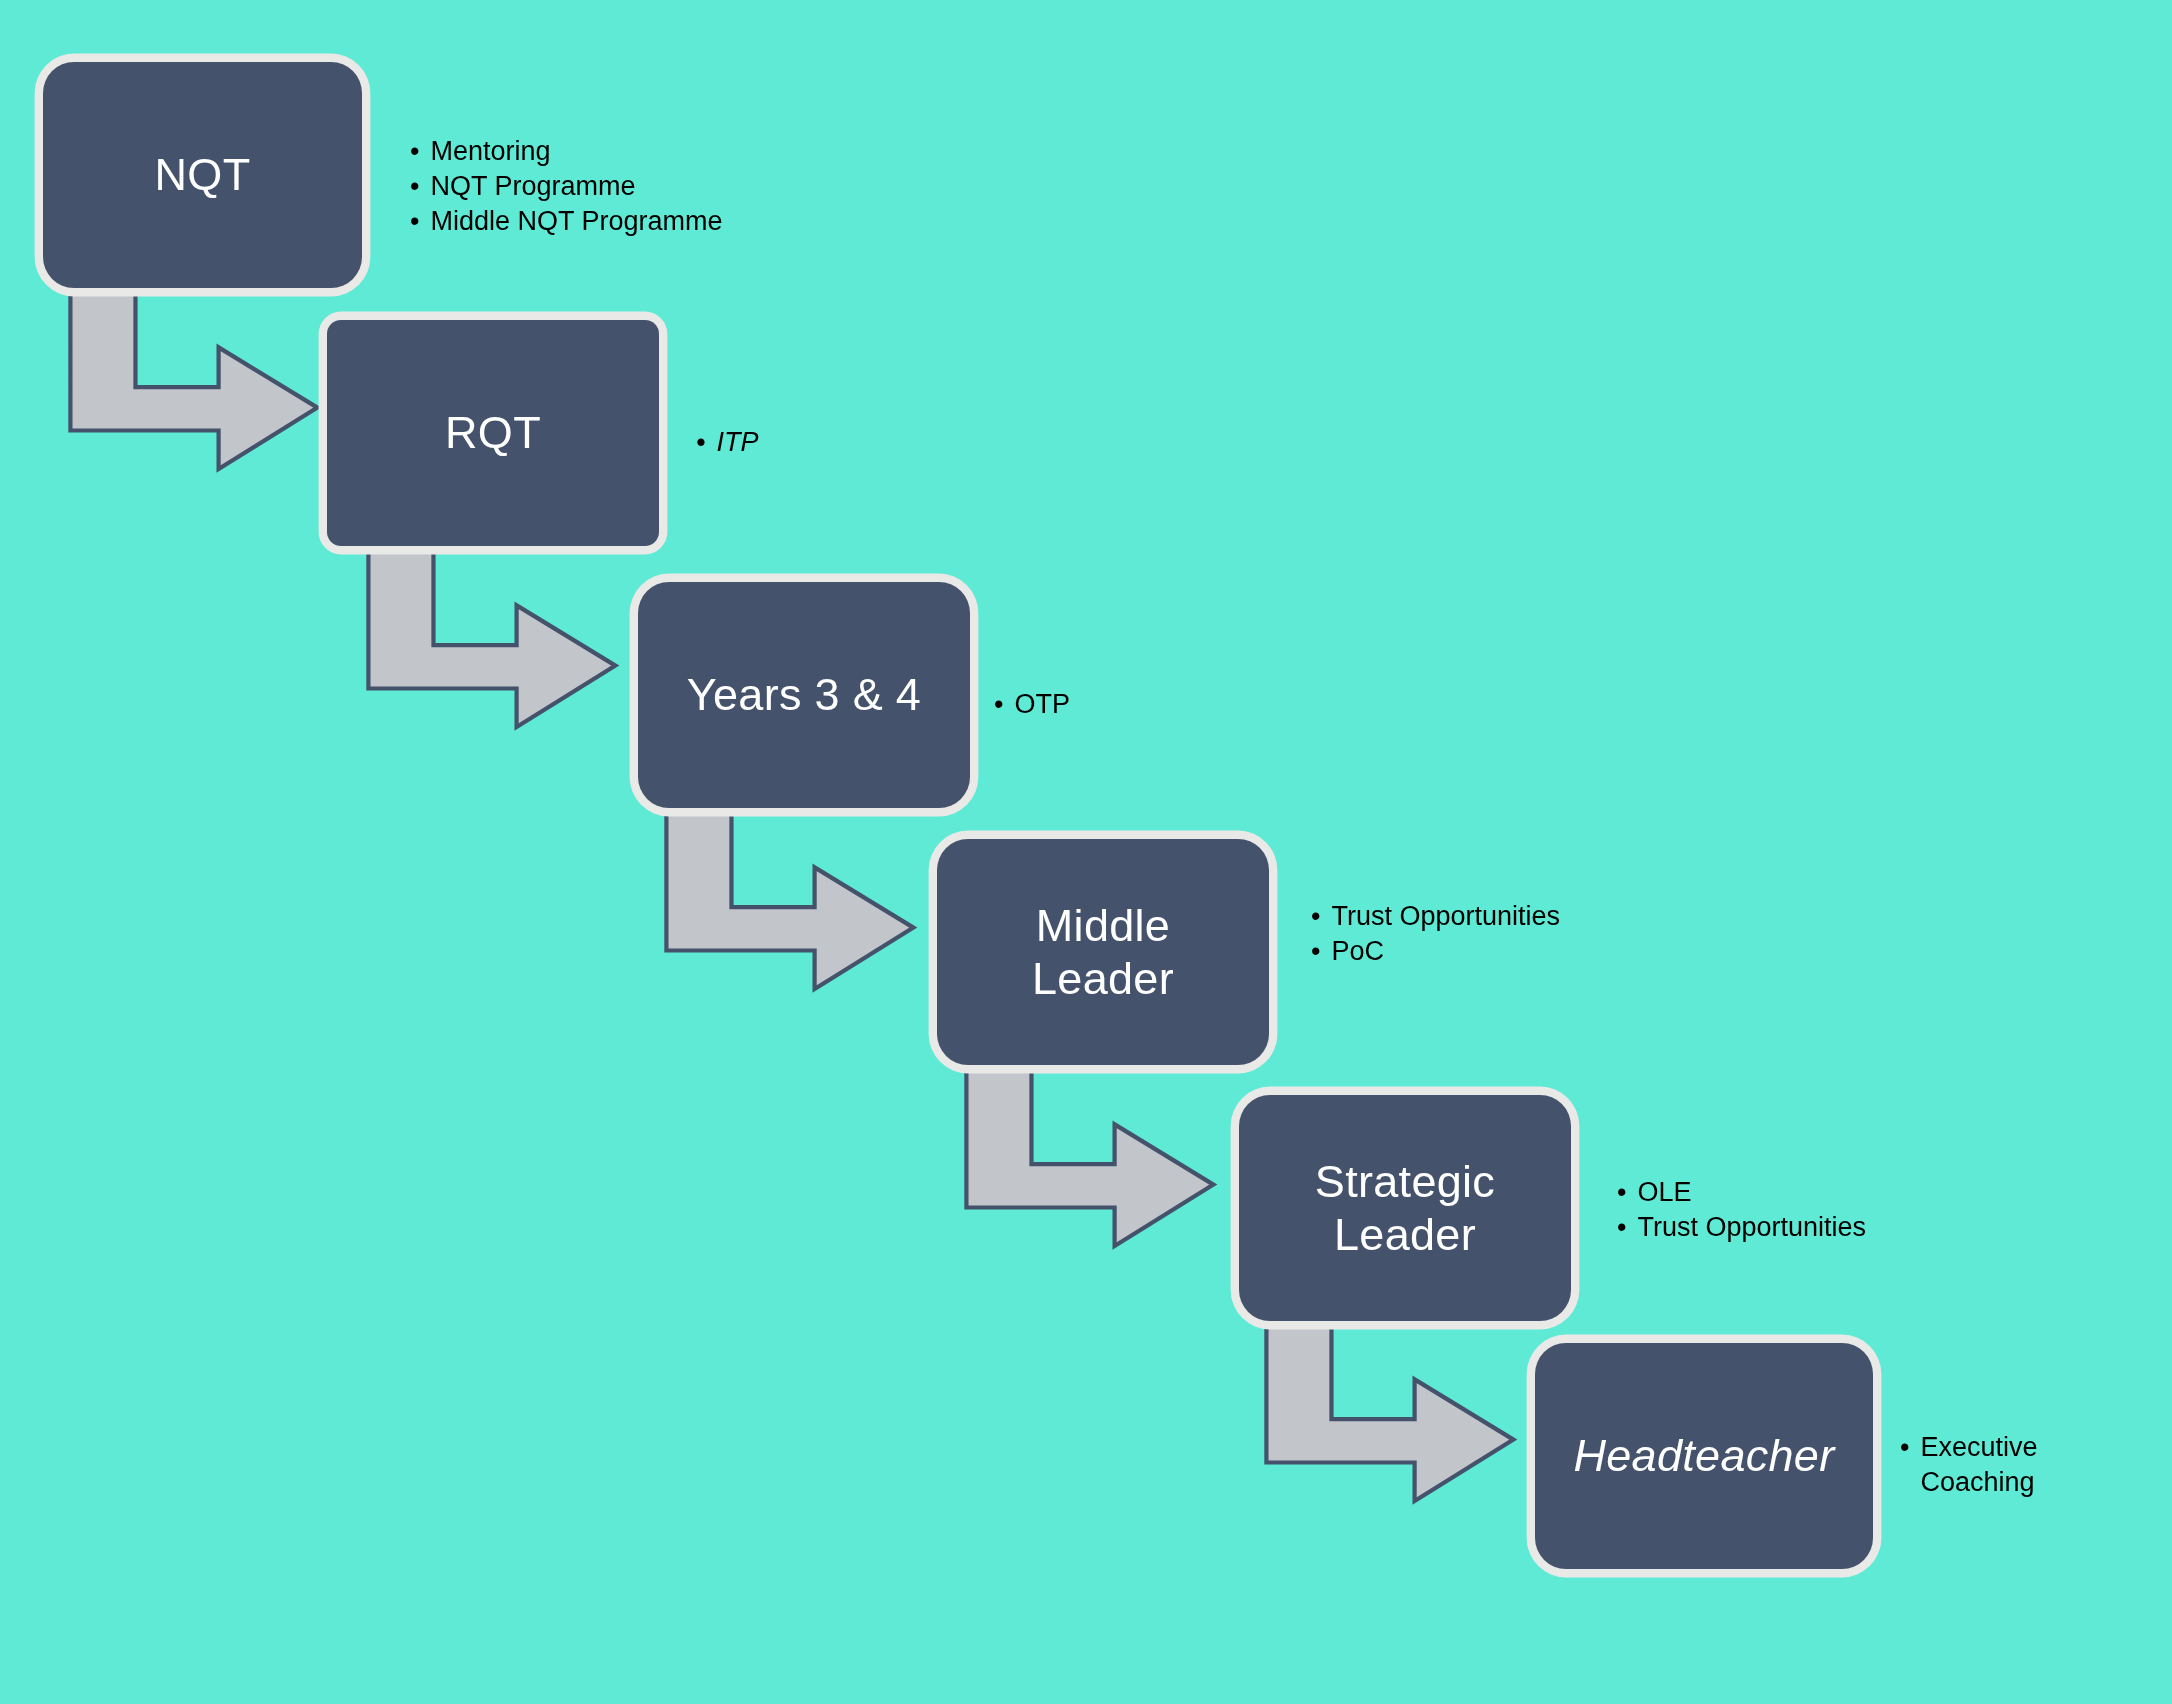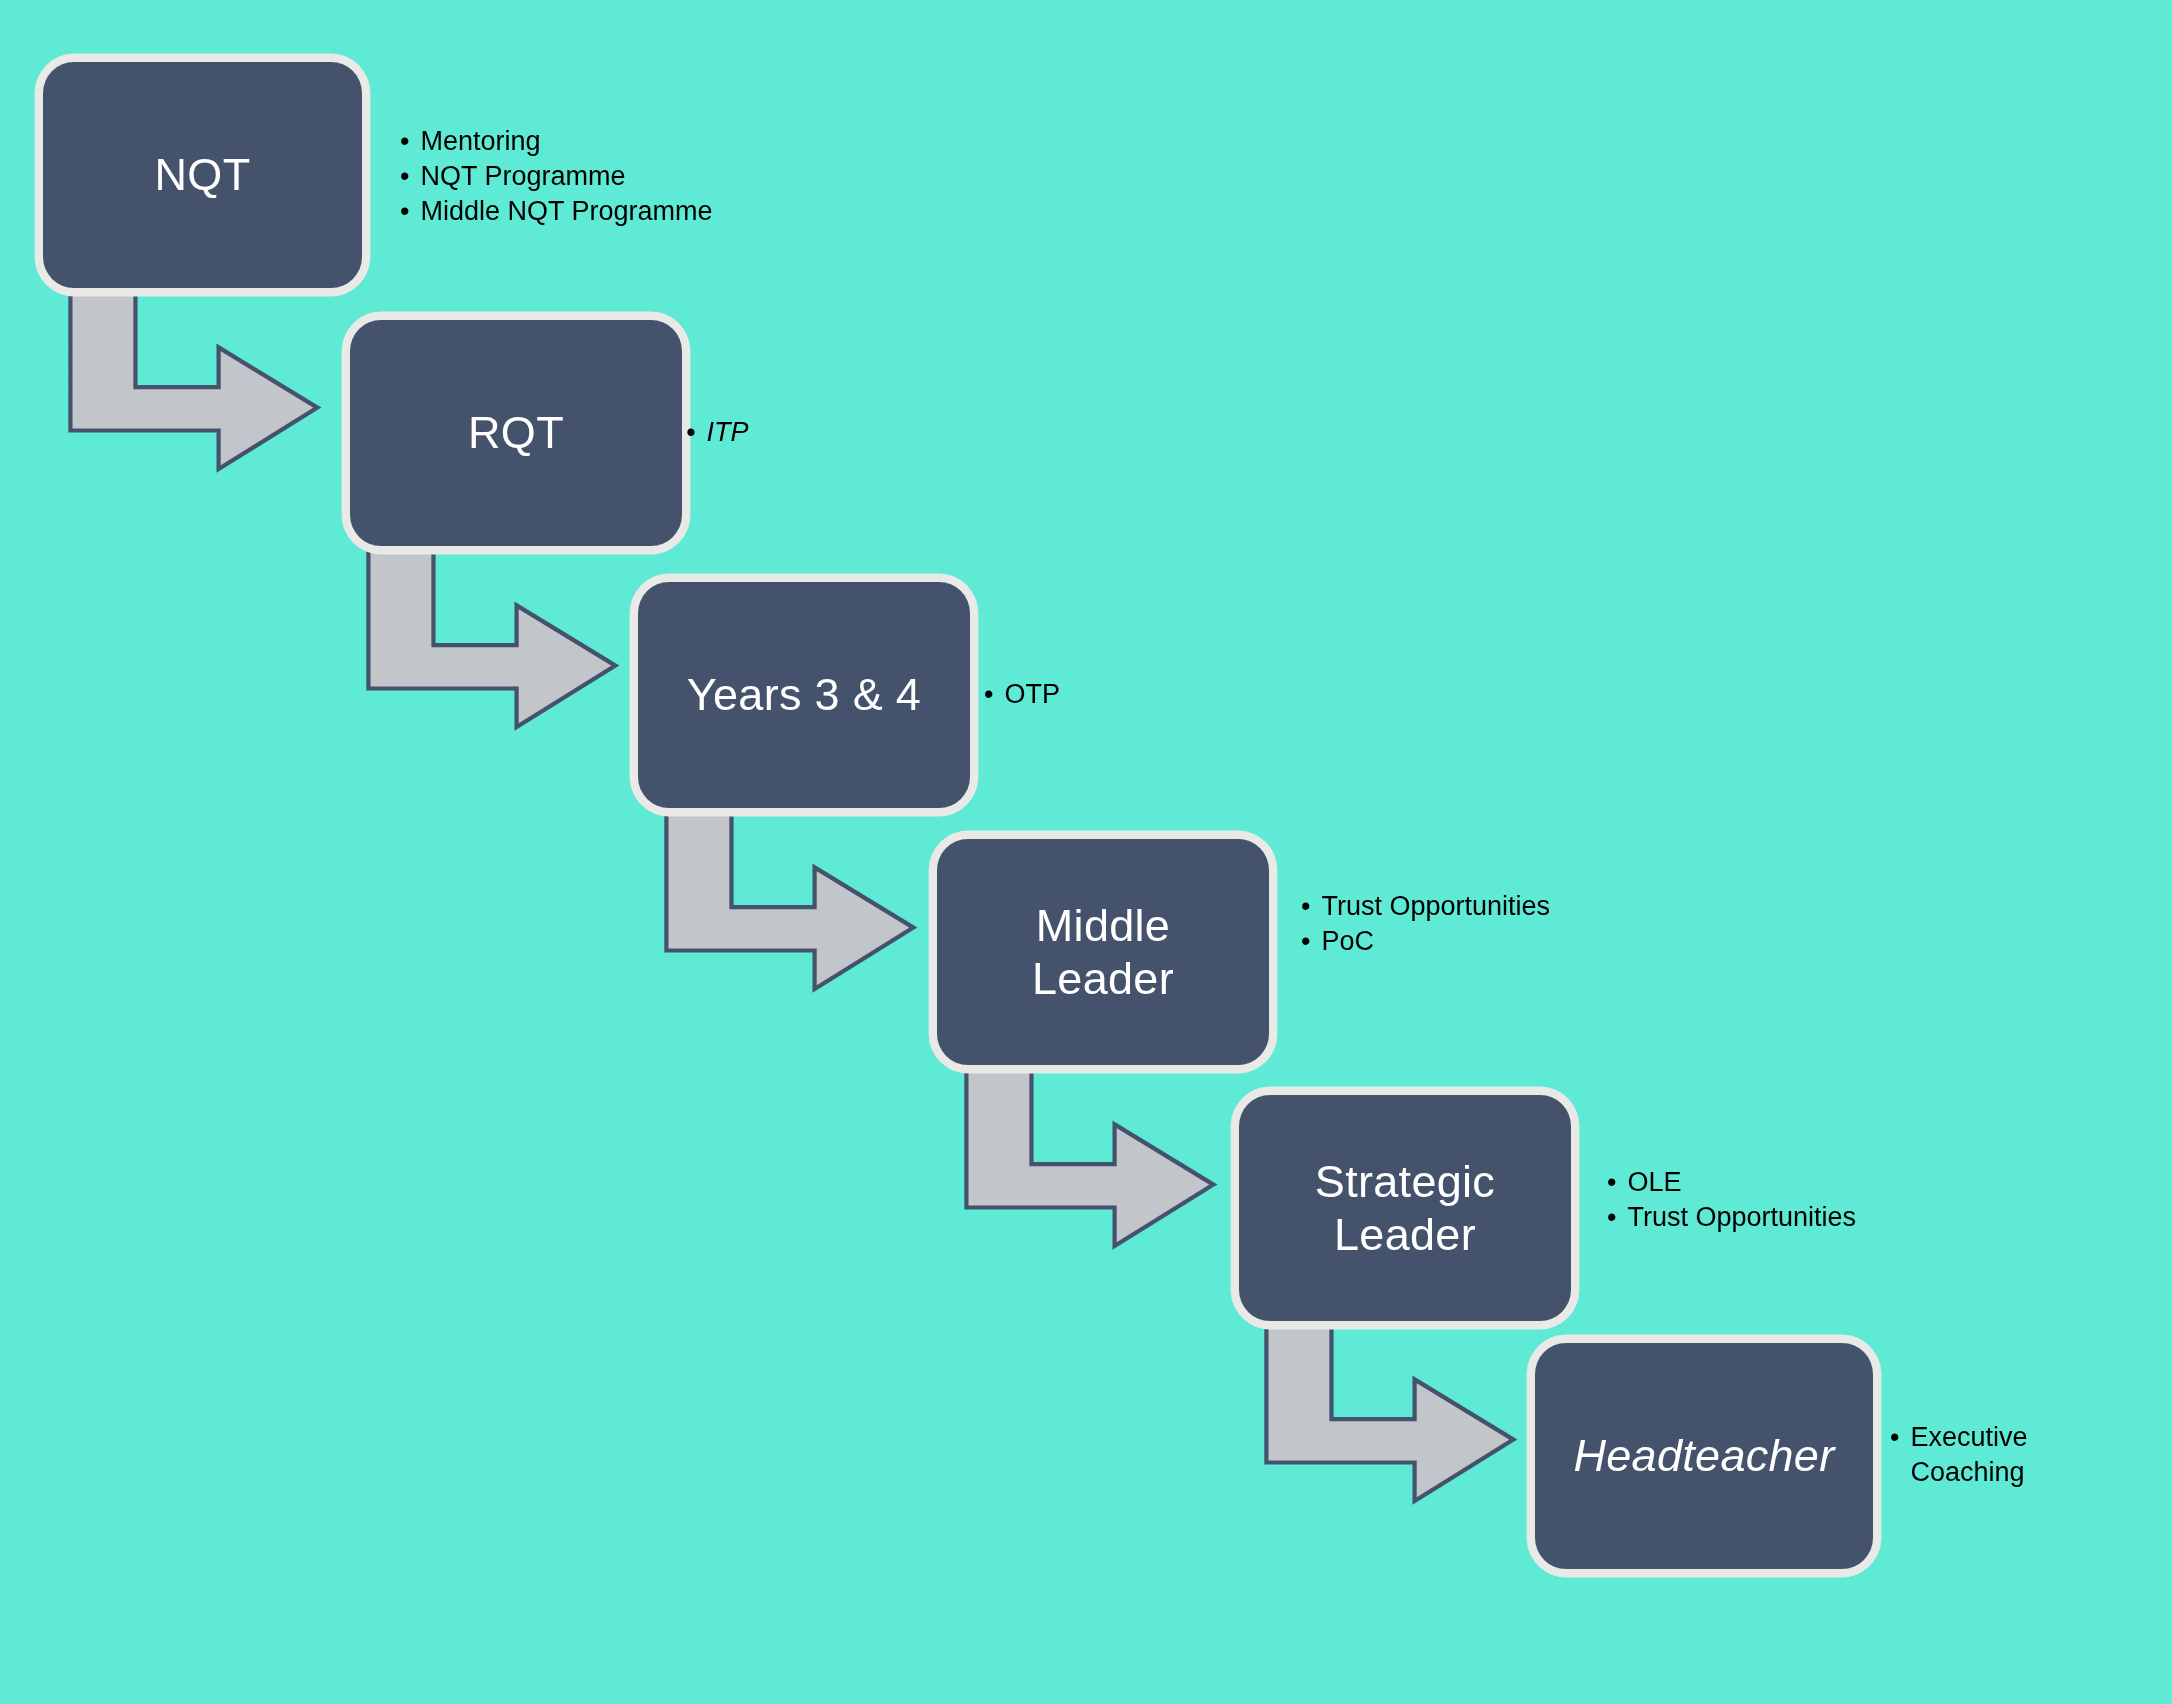--- a/index.html
+++ b/index.html
@@ -38,21 +38,21 @@
     font-size: 45px;
     line-height: 1.18;
     letter-spacing: 0.3px;
     white-space: pre-line;
     padding: 0 11px;
   }
 
   
   .bullets {
     position: absolute;
-    margin: 2px;
+    margin: 12px;
     padding: 0;
     list-style: none;
     color: #000000;
     font-family: "Liberation Sans", sans-serif;
     font-size: 27px;
     line-height: 1.30;
   }
   .bullets li {
     position: relative;
     padding-left: 20.5px;
@@ -107,21 +107,21 @@
 
   <div class="box" style="left:43px; top:62px; width:319px; height:226px;">
     <span class="box-label">NQT</span>
   </div>
   <ul class="bullets" style="left:398px; top:122px; width:422px;">
     <li>Mentoring</li>
     <li>NQT Programme</li>
     <li>Middle NQT Programme</li>
   </ul>
 
-  <div class="box" style="left:350px; top:320px; width:332px; height:226px;">
+  <div class="box" style="left:327px; top:320px; width:332px; height:226px;border-radius:14px;">
     <span class="box-label">RQT</span>
   </div>
   <ul class="bullets" style="left:684px; top:413px; width:253px;font-style:italic;">
     <li>ITP</li>
   </ul>
 
   <div class="box" style="left:638px; top:582px; width:332px; height:226px;">
     <span class="box-label">Years 3 &amp; 4</span>
   </div>
   <ul class="bullets" style="left:982px; top:675px; width:253px;">

